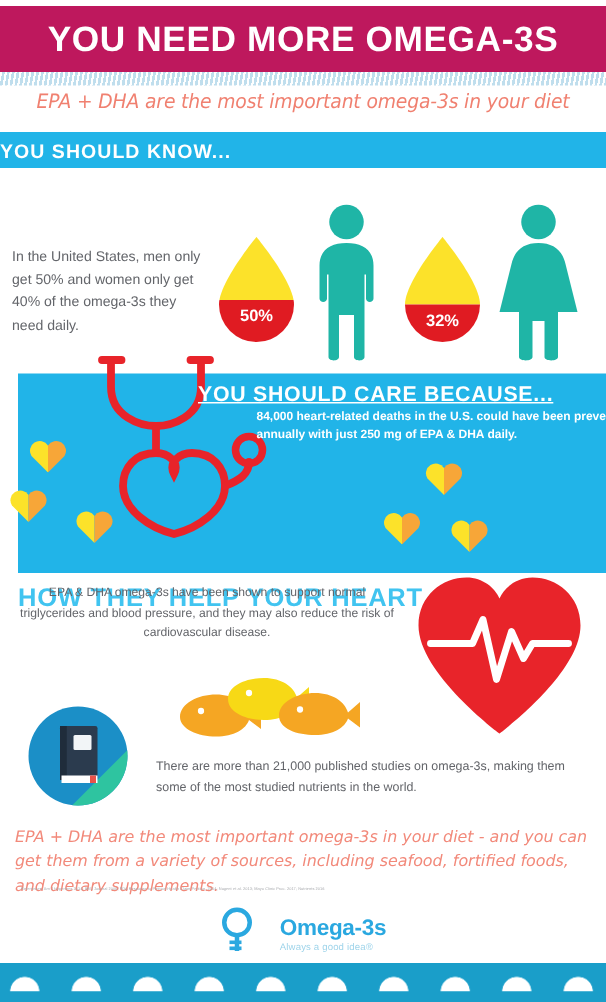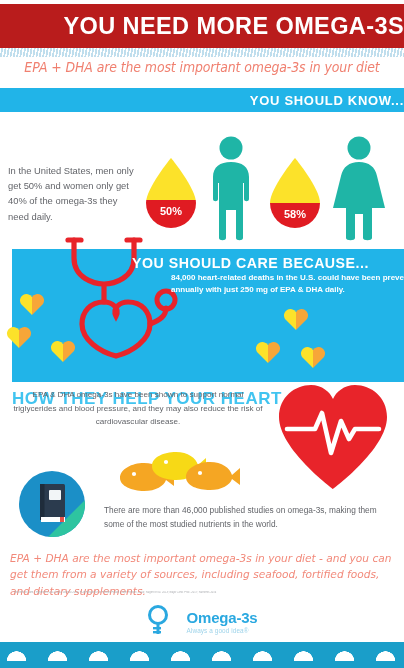--- a/index.html
+++ b/index.html
@@ -8,22 +8,22 @@
     background:#ffffff;
     font-family:"Liberation Sans", sans-serif;
     overflow:hidden;
     position:relative;
   }
   .page { width:404px; height:668px; position:relative; background:#fff; }
 
   
   .header-band {
     position:absolute; left:0; top:4px; width:404px; height:44px;
-    background:#b91c1c;
-    display:flex; align-items:center; justify-content:flex-end;
+    background:#be185d;
+    display:flex; align-items:center; justify-content:center;
   }
   .header-title {
     color:#ffffff; font-size:23.5px; font-weight:bold;
     letter-spacing:0.4px; white-space:nowrap;
     font-family:"Liberation Sans", sans-serif;
   }
   .hatch-strip {
     position:absolute; left:0; top:48px; width:404px; height:9px;
     background:repeating-linear-gradient(100deg,
       #ffffff 0px, #ffffff 1.4px,
@@ -39,21 +39,21 @@
     font-family:"DejaVu Sans", sans-serif;
     letter-spacing:-0.1px;
     white-space:nowrap;
     transform:scaleY(1.06);
   }
 
   
   .know-band {
     position:absolute; left:0; top:88px; width:404px; height:24px;
     background:#21b4e8;
-    display:flex; align-items:center; justify-content:flex-end;
+    display:flex; align-items:center; justify-content:flex-start;
   }
   .know-band span {
     color:#ffffff; font-size:13px; font-weight:bold; letter-spacing:0.7px;
   }
 
   
   .know-body { position:absolute; left:0; top:128px; width:404px; height:128px; }
   .know-text {
     position:absolute; left:8px; top:35px; width:132px;
     color:#63656a; font-size:9.4px; line-height:1.62;
@@ -65,21 +65,21 @@
     color:#fff; font-size:11px; font-weight:bold;
   }
 
   
   .care-panel {
     position:absolute; left:12px; top:249px; width:392px; height:133px;
     background:#21b4e8;
   }
   .care-title {
     position:absolute; left:132px; top:255px;
-    color:#ffffff; font-size:14.2px; font-weight:bold; letter-spacing:0.5px;
+    color:#ffffff; font-size:14.2px; font-weight:bold; letter-spacing:0.5px;text-decoration:underline;
   }
   .care-text {
     position:absolute; left:134px; top:272px; width:258px;
     color:#ffffff; font-size:8px; line-height:1.55; font-weight:bold;margin-left:37px;
   }
   .mini-heart { position:absolute; width:22px; height:20px; }
 
   
   .help-title {
     position:absolute; left:12px; top:389px;
@@ -178,21 +178,21 @@
         <defs>
             <clipPath id="dclip2">
               <path d="M27 0 C27 0 52 30 52 45 A25 25 0 0 1 2 45 C2 30 27 0 27 0 Z"></path>
             </clipPath>
           </defs>
         <g clip-path="url(#dclip2)">
           <rect x="0" y="0" width="54" height="45" fill="#fce22a"></rect>
           <rect x="0" y="45" width="54" height="25" fill="#e01b22"></rect>
         </g>
       </svg>
-      <div class="drop-label" style="top:50px;">58%</div>
+      <div class="drop-label" style="top:50px;">32%</div>
     </div>
 
     <div class="fig" style="left:330px; top:8px;">
       <svg width="58" height="105" viewBox="0 0 58 105">
         <circle cx="29" cy="12" r="11.5" fill="#1fb5a6"></circle>
         <path d="M29 26 C19 26 13 31 11 40 L3 72 L16 72 L16 102 C16 105 25 105 25 102 L25 78 L33 78 L33 102 C33 105 42 105 42 102 L42 72 L55 72 L47 40 C45 31 39 26 29 26 Z" fill="#1fb5a6"></path>
       </svg>
     </div>
   </div>
 
@@ -291,21 +291,21 @@
         <path d="M30 68 L70 28 L70 68 Z" fill="#2ec4a0"></path>
       </g>
       <rect x="23" y="14" width="25" height="36" rx="1.5" fill="#2b3b4e"></rect>
       <rect x="23" y="14" width="4.5" height="36" fill="#1f2c3b"></rect>
       <rect x="32" y="20" width="12" height="10" rx="1" fill="#f2f5f7"></rect>
       <rect x="24" y="47" width="24" height="5" fill="#ffffff"></rect>
       <rect x="43" y="47" width="4" height="5" fill="#e8524a"></rect>
     </svg>
   </div>
 
-  <div class="studies-text">There are more than 46,000 published studies on omega-3s, making them some of the most studied nutrients in the world.</div>
+  <div class="studies-text">There are more than 21,000 published studies on omega-3s, making them some of the most studied nutrients in the world.</div>
 
   <div class="bottom-hand">EPA + DHA are the most important omega-3s in your diet - and you can get them from a variety of sources, including seafood, fortified foods, and dietary supplements.</div>
   <div class="refs">References: Am J Hypertens 2014; BMJ Journal 2006; FDA Response to Petition Health Claim Petition, 2004; Nugent et al. 2013; Mayo Clinic Proc. 2017; Nutrients 2016</div>
 
   <div class="logo-wrap">
     <div>
       <svg width="22" height="32" viewBox="0 0 22 32">
         <circle cx="11" cy="11" r="8.5" fill="none" stroke="#2aa8e0" stroke-width="3"></circle>
         <rect x="9.5" y="19" width="3" height="11" fill="#2aa8e0"></rect>
         <rect x="6" y="23" width="8" height="2.4" fill="#2aa8e0"></rect>

